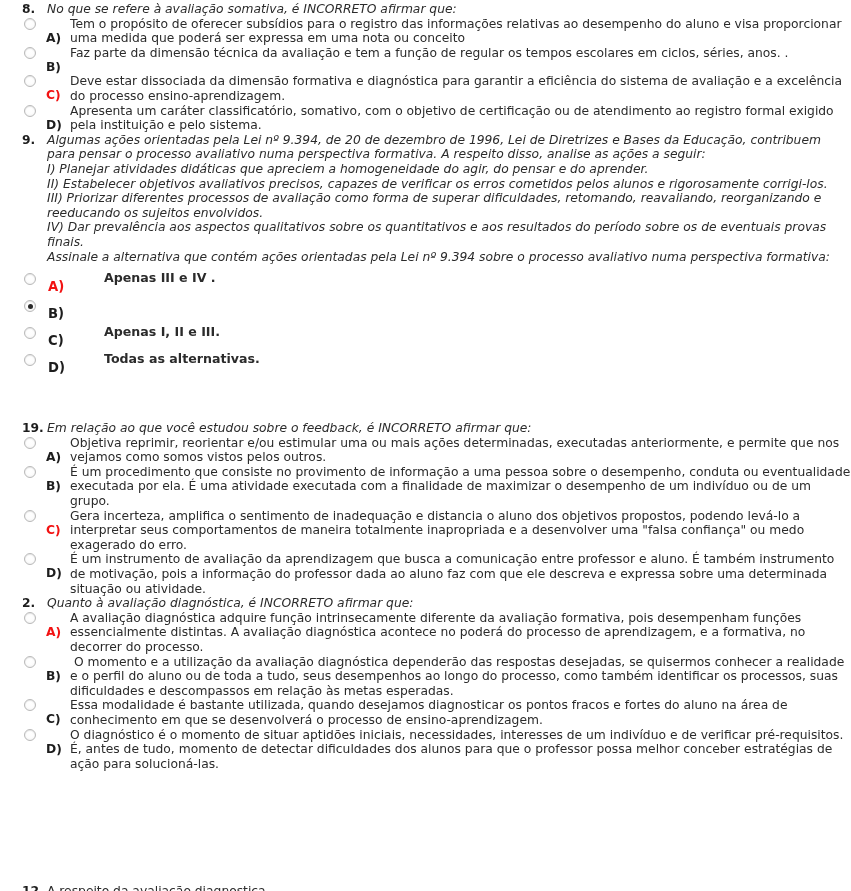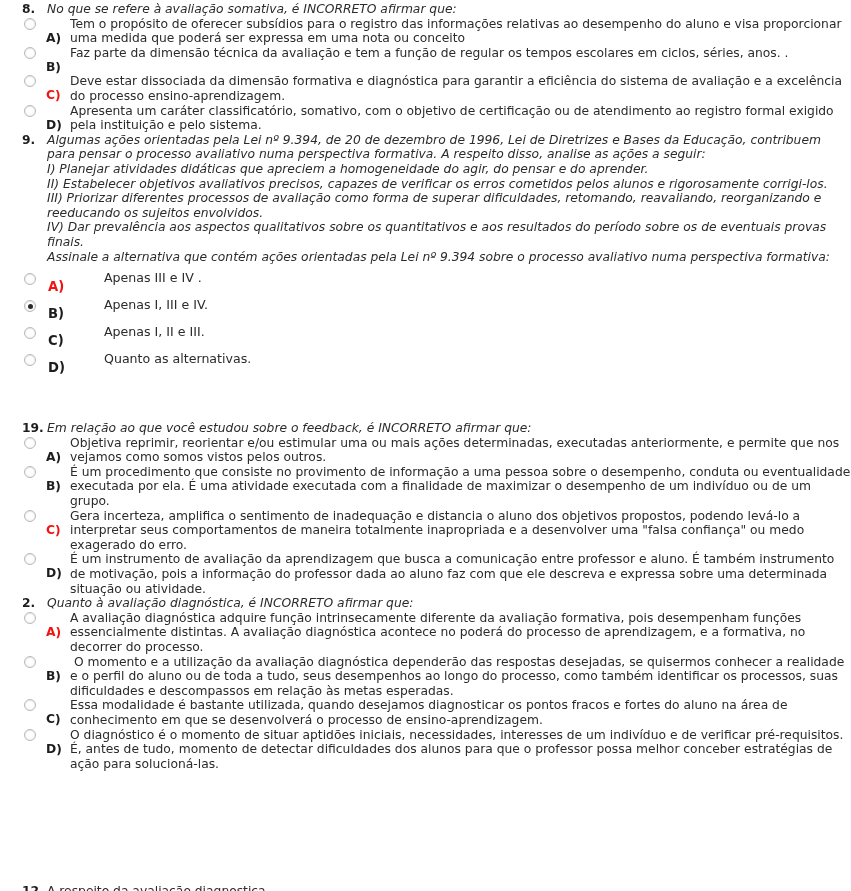--- a/index.html
+++ b/index.html
@@ -94,20 +94,21 @@
     font-weight: bold;
     font-size: 13.2px;
     padding-top: 11px;
     margin-left: 4px;
   }
   .opt-w .otext {
     flex: 1 1 auto;
     font-size: 12.6px;
     line-height: 15px;
     padding-top: 2px;
+    font-weight: bold;
   }
 
   .letter.red { color: #f21212; }
   .letter.dark { color: #1d1d1d; }
 
   
   .radio {
     width: 12px;
     height: 12px;
     border-radius: 50%;
@@ -204,31 +205,30 @@
     </div>
     <div class="opts-wide">
       <div class="opt-w">
         <span class="radio-cell"><span class="radio"></span></span>
         <span class="letter red">A)</span>
         <span class="otext">Apenas III e IV .</span>
       </div>
       <div class="opt-w">
         <span class="radio-cell"><span class="radio checked"></span></span>
         <span class="letter dark">B)</span>
-        <span class="otext">Apenas I, III e IV.</span>
       </div>
       <div class="opt-w">
         <span class="radio-cell"><span class="radio"></span></span>
         <span class="letter dark">C)</span>
         <span class="otext">Apenas I, II e III.</span>
       </div>
       <div class="opt-w">
         <span class="radio-cell"><span class="radio"></span></span>
         <span class="letter dark">D)</span>
-        <span class="otext">Quanto as alternativas.</span>
+        <span class="otext">Todas as alternativas.</span>
       </div>
     </div>
   </div>
 
   <div class="gap-block"></div>
 
   <div class="q-block">
     <div class="q-head">
       <span class="q-num">19.</span>
       <span class="q-text">Em relação ao que você estudou sobre o feedback, é INCORRETO afirmar que:</span>

